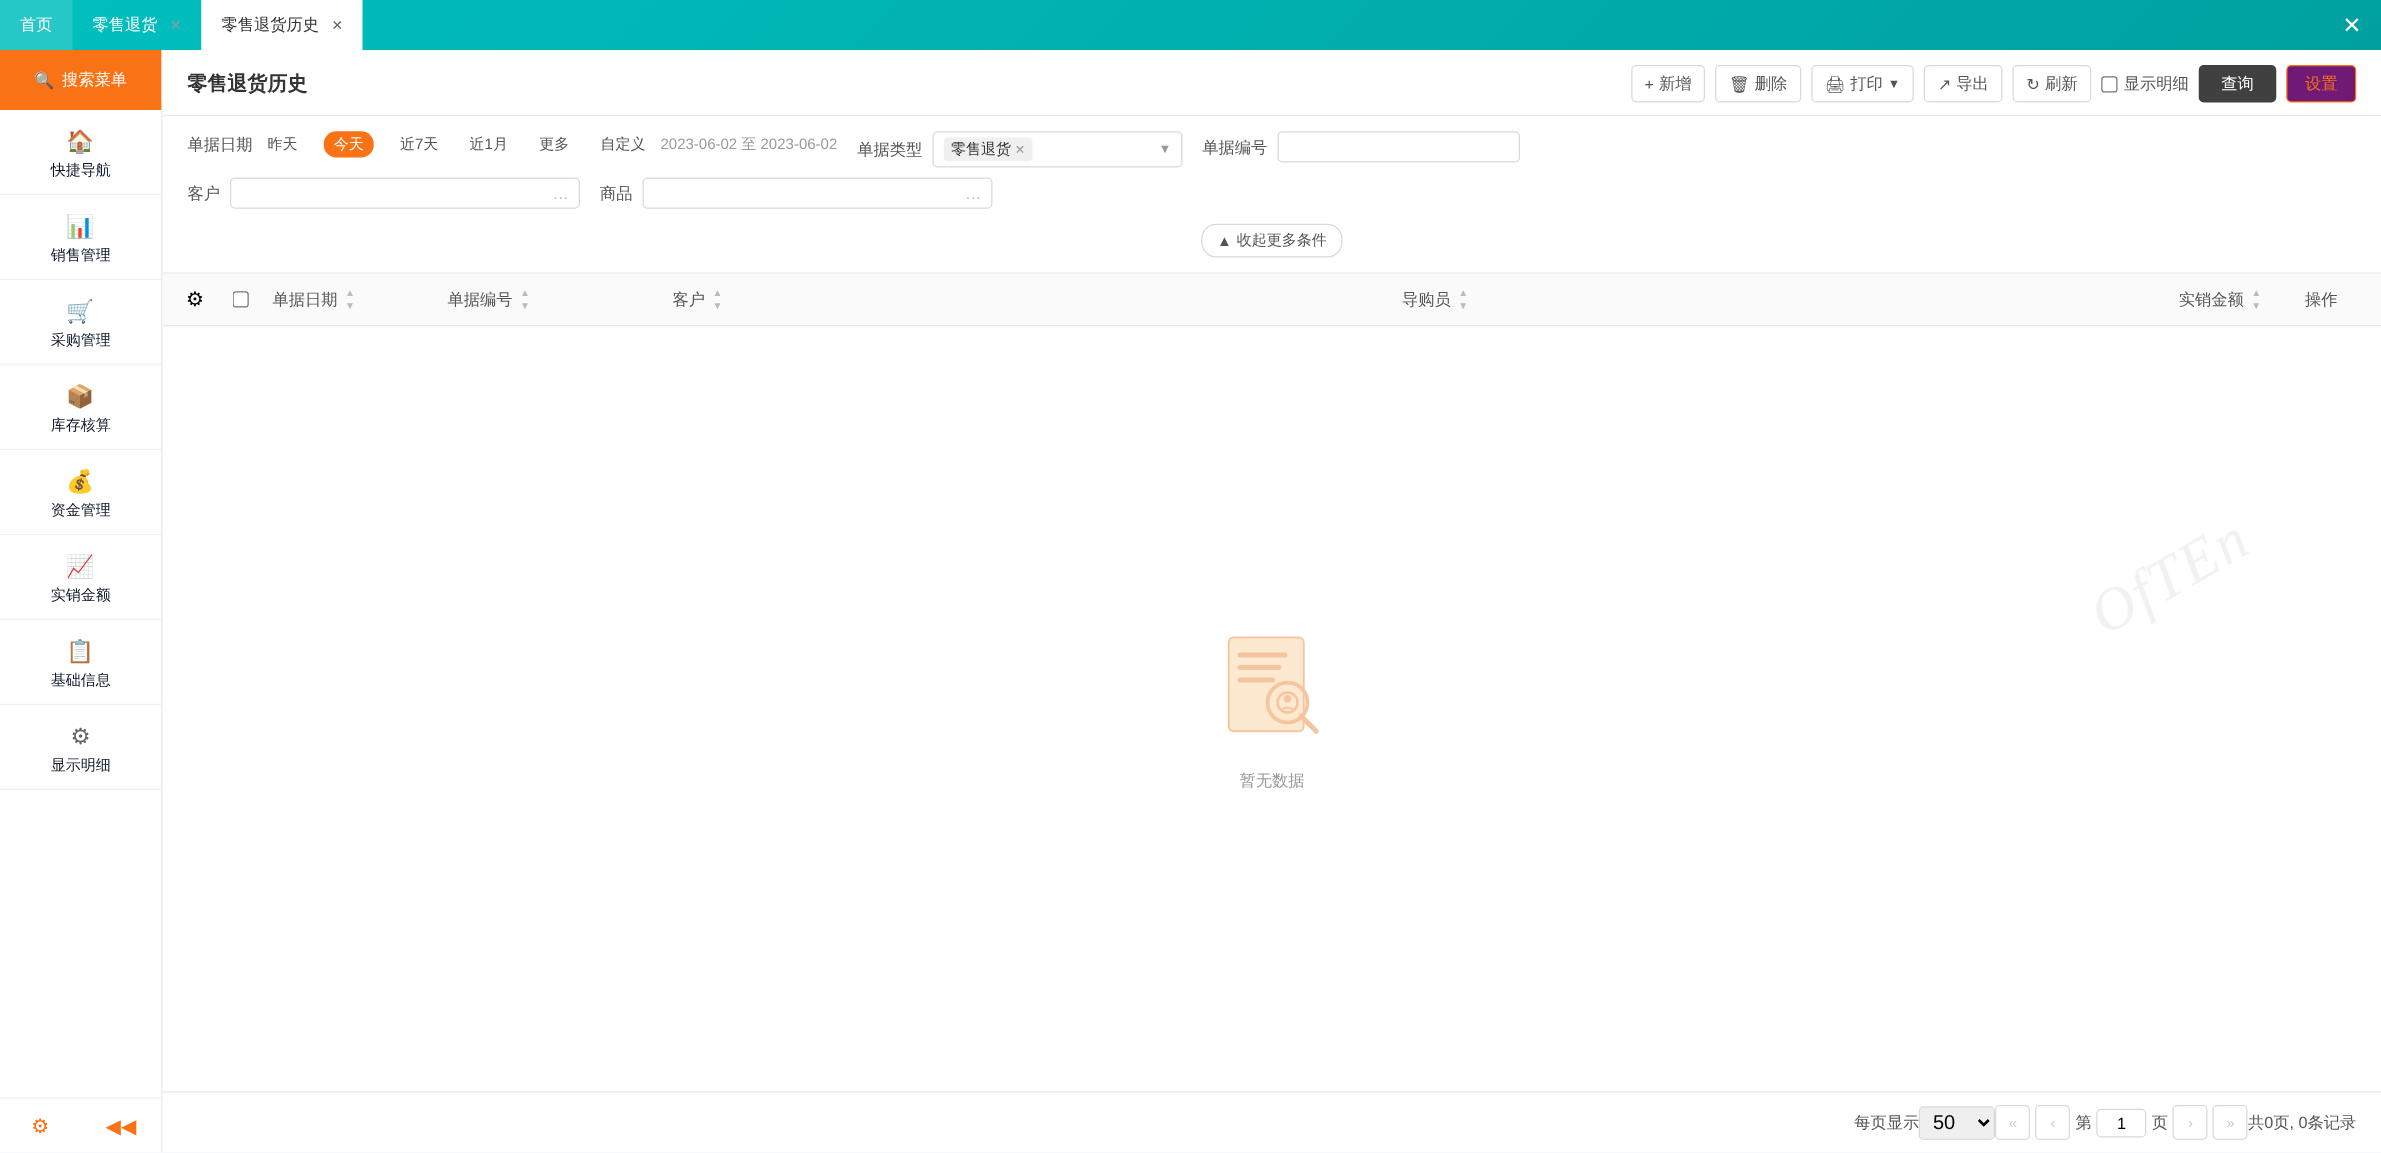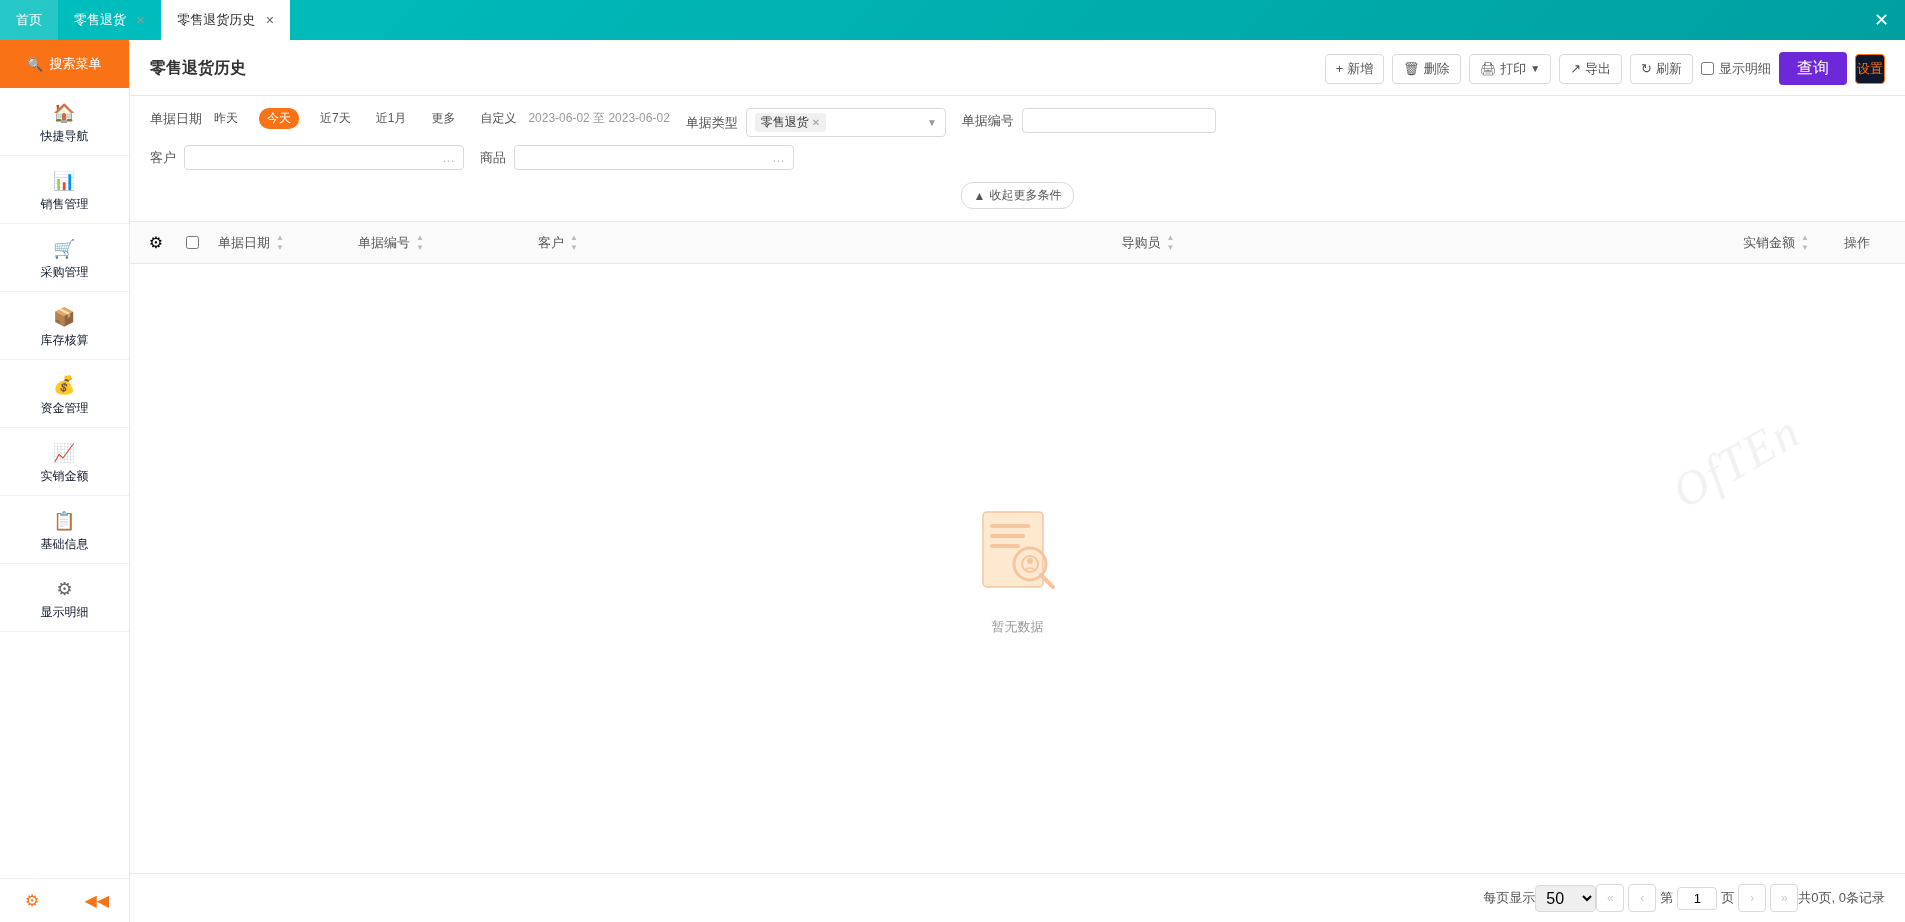--- a/index.html
+++ b/index.html
@@ -149,33 +149,33 @@
       padding: 5px 10px;
       border: 1px solid #d9d9d9;
       border-radius: 4px;
       background: #fff;
       font-size: 13px;
       color: #555;
       cursor: pointer;
       white-space: nowrap;
     }
     .btn-query {
-      background: #6d28d9;
+      background: #404040;
       color: #fff;
       border: none;
       padding: 6px 18px;
       border-radius: 4px;
-      font-size: 16px;
+      font-size: 13px;
       cursor: pointer;
     }
     .btn-setting {
-      background: #0f172a;
+      background: #701a75;
       color: #f97316;
       border: 1px solid #f97316;
-      padding: 5px 1px;
+      padding: 5px 14px;
       border-radius: 4px;
       font-size: 13px;
       cursor: pointer;
     }
     .display-detail {
       display: flex;
       align-items: center;
       gap: 5px;
       font-size: 13px;
       color: #555;

